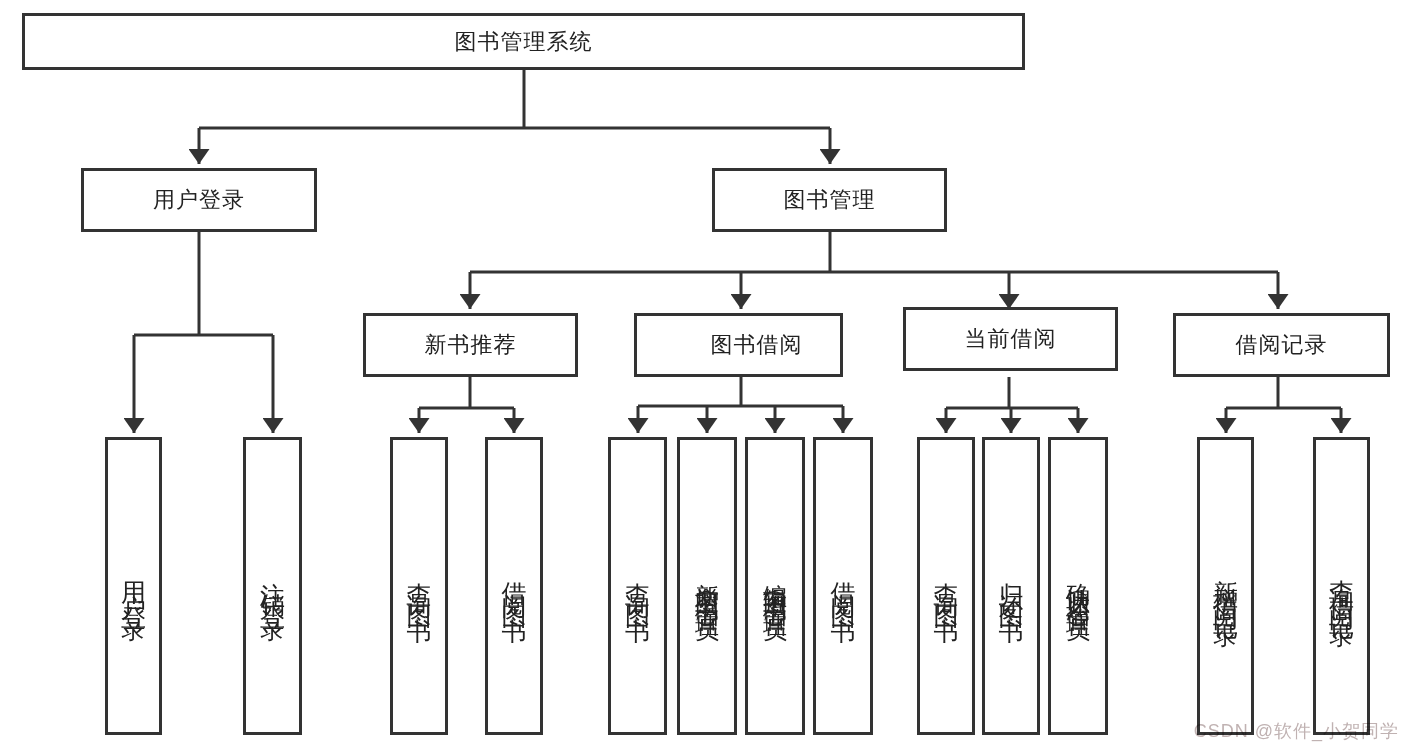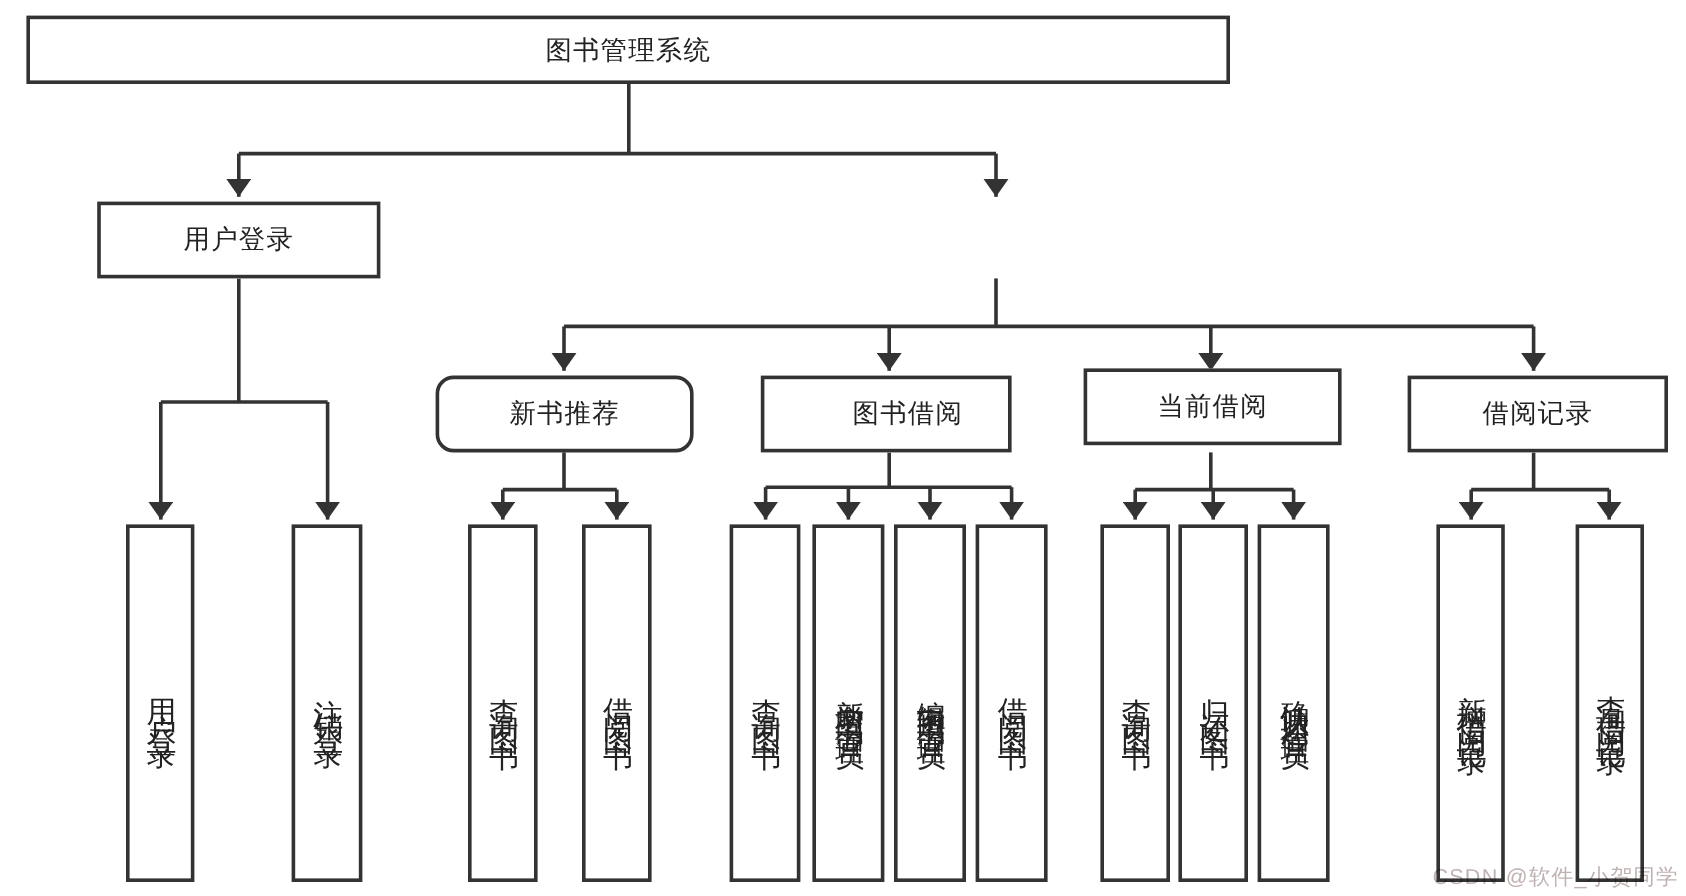--- a/index.html
+++ b/index.html
@@ -80,22 +80,23 @@
       <path d="M1278 377 V408"></path>
       <path d="M1226 408 H1341"></path>
       <path d="M1226 408 V433" marker-end="url(#arrow)"></path>
       <path d="M1341 408 V433" marker-end="url(#arrow)"></path>
     </g>
   </svg>
 
   <div class="hnode" style="left:22px;top:13px;width:1003px;height:57px;">图书管理系统</div>
 
   <div class="hnode" style="left:81px;top:168px;width:236px;height:64px;">用户登录</div>
+  <div class="hnode" style="left:712px;top:168px;width:235px;height:64px;">图书管理</div>
 
-  <div class="hnode" style="left:363px;top:313px;width:215px;height:64px;border-radius:15px;">新书推荐</div>
+  <div class="hnode" style="left:363px;top:313px;width:215px;height:64px;">新书推荐</div>
   <div class="hnode" style="left:634px;top:313px;width:209px;height:64px;padding-left:36px;">图书借阅</div>
   <div class="hnode" style="left:903px;top:307px;width:215px;height:64px;">当前借阅</div>
   <div class="hnode" style="left:1173px;top:313px;width:217px;height:64px;">借阅记录</div>
 
   <div class="leaf" style="left:105px;width:57px;">
     <span>用户登录</span>
   </div>
   <div class="leaf" style="left:243px;width:59px;">
     <span>注销登录</span>
   </div>

